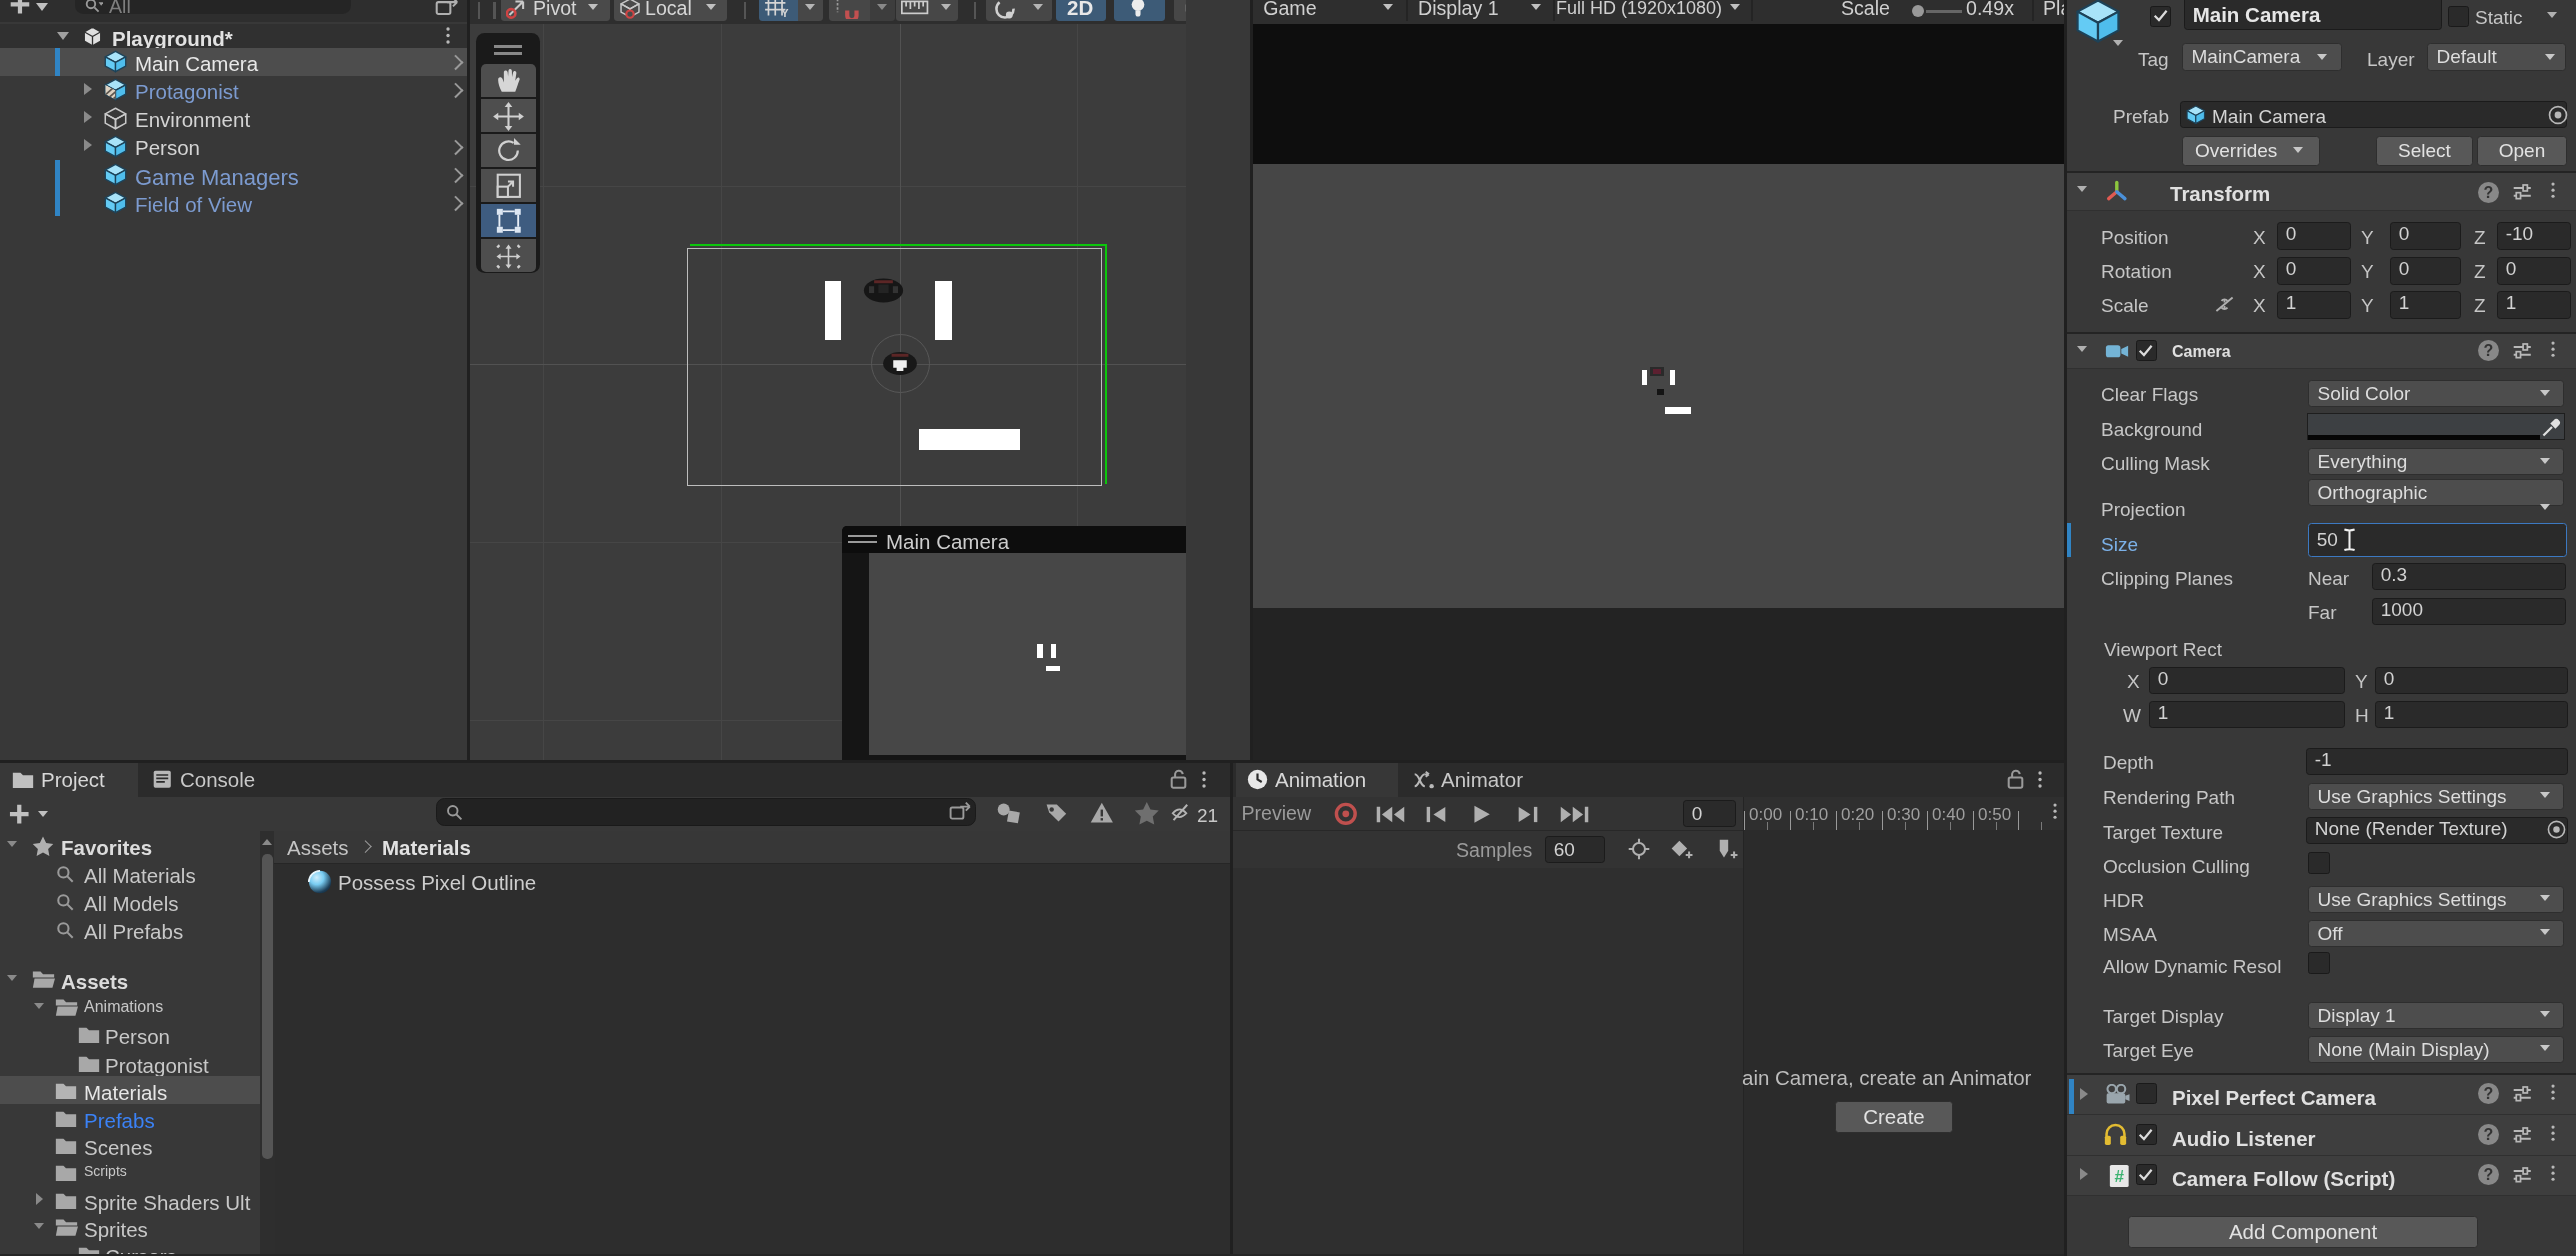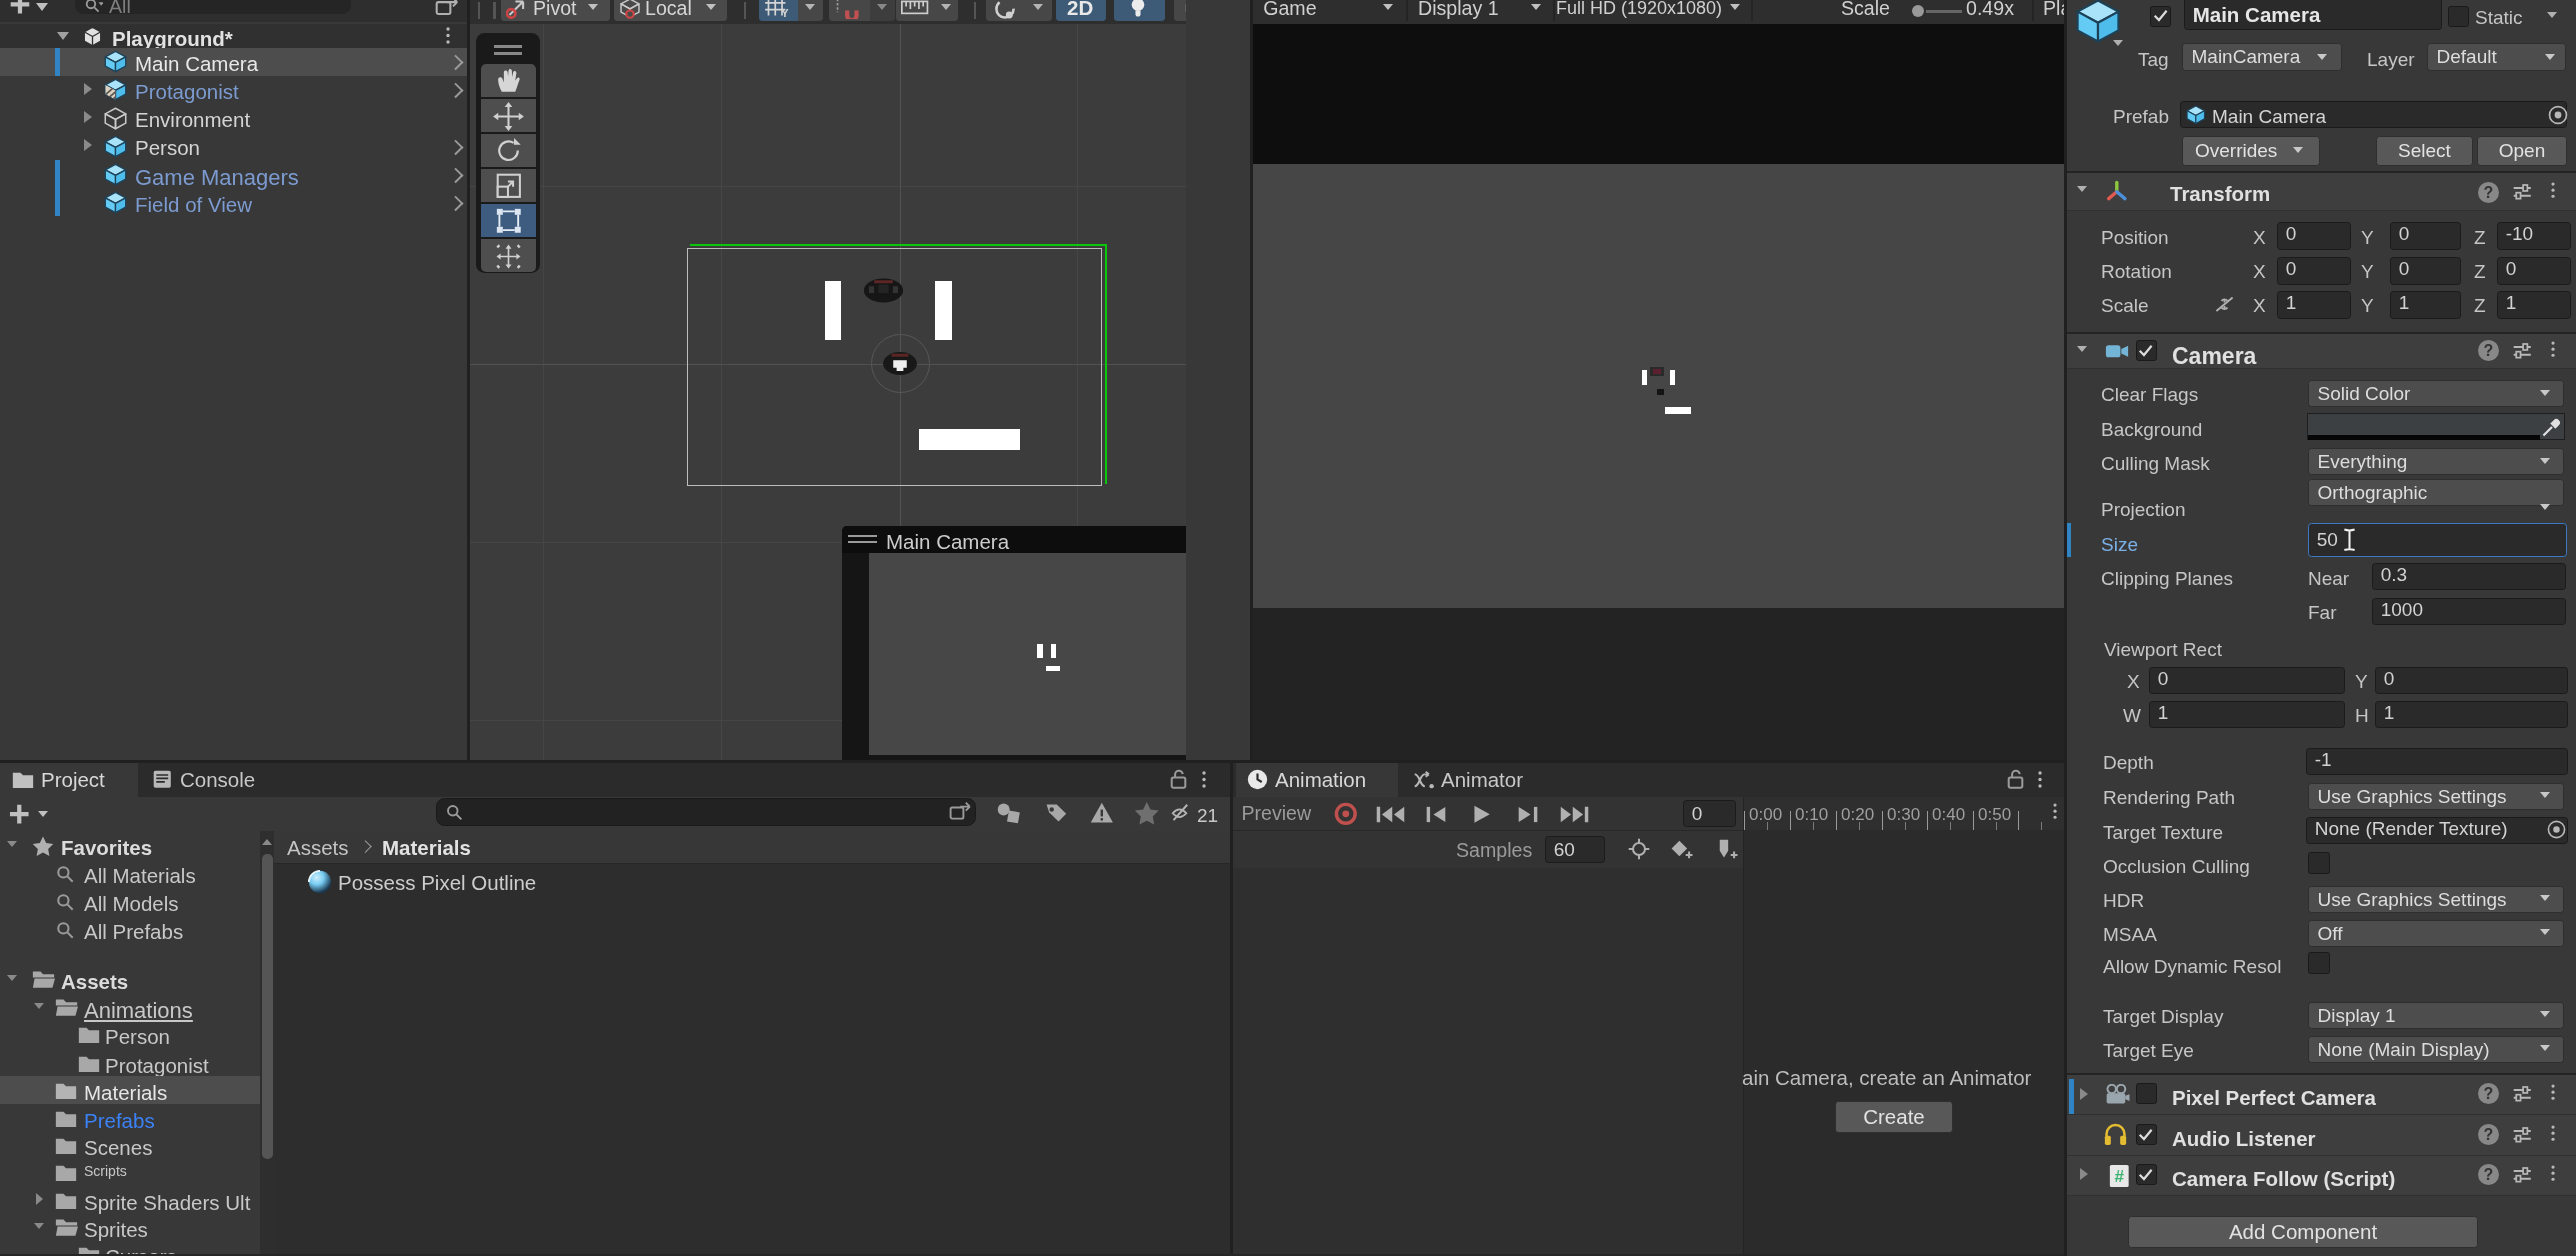--- a/index.html
+++ b/index.html
@@ -439,21 +439,21 @@
   <svg class="p" style="left:32px;top:207px;" width="23" height="20.5" viewBox="0 0 27 24">
       <path d="M1 3 h9 l3 3 h13 v4 h-25 z" fill="#a8a8a8"></path>
       <path d="M3 11 h24 l-3 11 h-23 z" fill="#a8a8a8"></path>
     </svg>
   <div class="txt b" style="left:61px;top:208px;color:#dcdcdc;font-size:20.5px;">Assets</div>
   <div class="trid sm" style="left:34px;top:241px;border-top-color:#8a8a8a;"></div>
   <svg class="p" style="left:55px;top:235px;" width="23" height="20.5" viewBox="0 0 27 24">
       <path d="M1 3 h9 l3 3 h13 v4 h-25 z" fill="#a8a8a8"></path>
       <path d="M3 11 h24 l-3 11 h-23 z" fill="#a8a8a8"></path>
     </svg>
-  <div class="txt" style="left:84px;top:236px;color:#c8c8c8;font-size:22px;text-decoration:underline;">Animations</div>
+  <div class="txt" style="left:84px;top:236px;color:#c8c8c8;font-size:16px;">Animations</div>
   <svg class="p" style="left:78px;top:263px;" width="22" height="19" viewBox="0 0 26 22">
       <path d="M1 3 h9 l3 3 h12 v15 h-24 z" fill="#a8a8a8"></path>
     </svg>
   <div class="txt" style="left:105px;top:263px;color:#c8c8c8;font-size:20.5px;">Person</div>
   <svg class="p" style="left:78px;top:292px;" width="22" height="19" viewBox="0 0 26 22">
       <path d="M1 3 h9 l3 3 h12 v15 h-24 z" fill="#a8a8a8"></path>
     </svg>
   <div class="txt" style="left:105px;top:292px;color:#c8c8c8;font-size:20.5px;">Protagonist</div>
   <div class="p" style="left:0;top:314px;width:260px;height:28px;background:#4d4d4d;"></div>
   <svg class="p" style="left:55px;top:319px;" width="22" height="19" viewBox="0 0 26 22">
@@ -700,21 +700,21 @@
   <div class="hdr" style="left:0;top:334px;width:510px;height:34px;border-bottom:0.9px solid #303030;"></div>
   <div class="trid sm" style="left:11px;top:346px;border-top-color:#b0b0b0;"></div>
   <svg class="p" style="left:39px;top:341px;" width="24" height="20.5" viewBox="0 0 28 24">
       <rect x="1" y="5" width="17" height="14" rx="3" fill="#74b4d6"></rect>
       <path d="M19 9.5 L27 5.5 v13 L19 14.5 Z" fill="#74b4d6"></path>
     </svg>
   <div class="cb" style="left:70px;top:340px;"></div>
   <svg class="p" style="left:72px;top:344px;" width="15.3" height="13.6" viewBox="0 0 18 16">
       <path d="M2 8 l5 5 9 -11" stroke="#dcdcdc" stroke-width="2.6" fill="none"></path>
     </svg>
-  <div class="txt b" style="left:106px;top:343px;color:#e0e0e0;font-size:23px;">Camera</div>
+  <div class="txt b" style="left:106px;top:343px;color:#e0e0e0;font-size:16px;">Camera</div>
   <div class="p" style="left:412px;top:340px;width:21px;height:21px;border-radius:50%;background:#888;color:#333;font-weight:bold;font-size:16px;text-align:center;line-height:21px;">?</div>
   <svg class="p" style="left:446px;top:341px;" width="20.5" height="20.5" viewBox="0 0 24 24">
       <path d="M2 7 h20 M2 16 h20" stroke="#b8b8b8" stroke-width="2.4"></path>
       <rect x="13" y="3.5" width="5" height="7" fill="#3e3e3e" stroke="#b8b8b8" stroke-width="2"></rect>
       <rect x="5" y="12.5" width="5" height="7" fill="#3e3e3e" stroke="#b8b8b8" stroke-width="2"></rect>
     </svg>
   <div class="dots3" style="left:485px;top:341px;transform:scale(.8);"></div>
 
   <div class="txt" style="left:35px;top:384px;">Clear Flags</div>
   <div class="drop" style="left:242px;top:380px;width:256px;height:27px;line-height:25px;">Solid Color</div>

